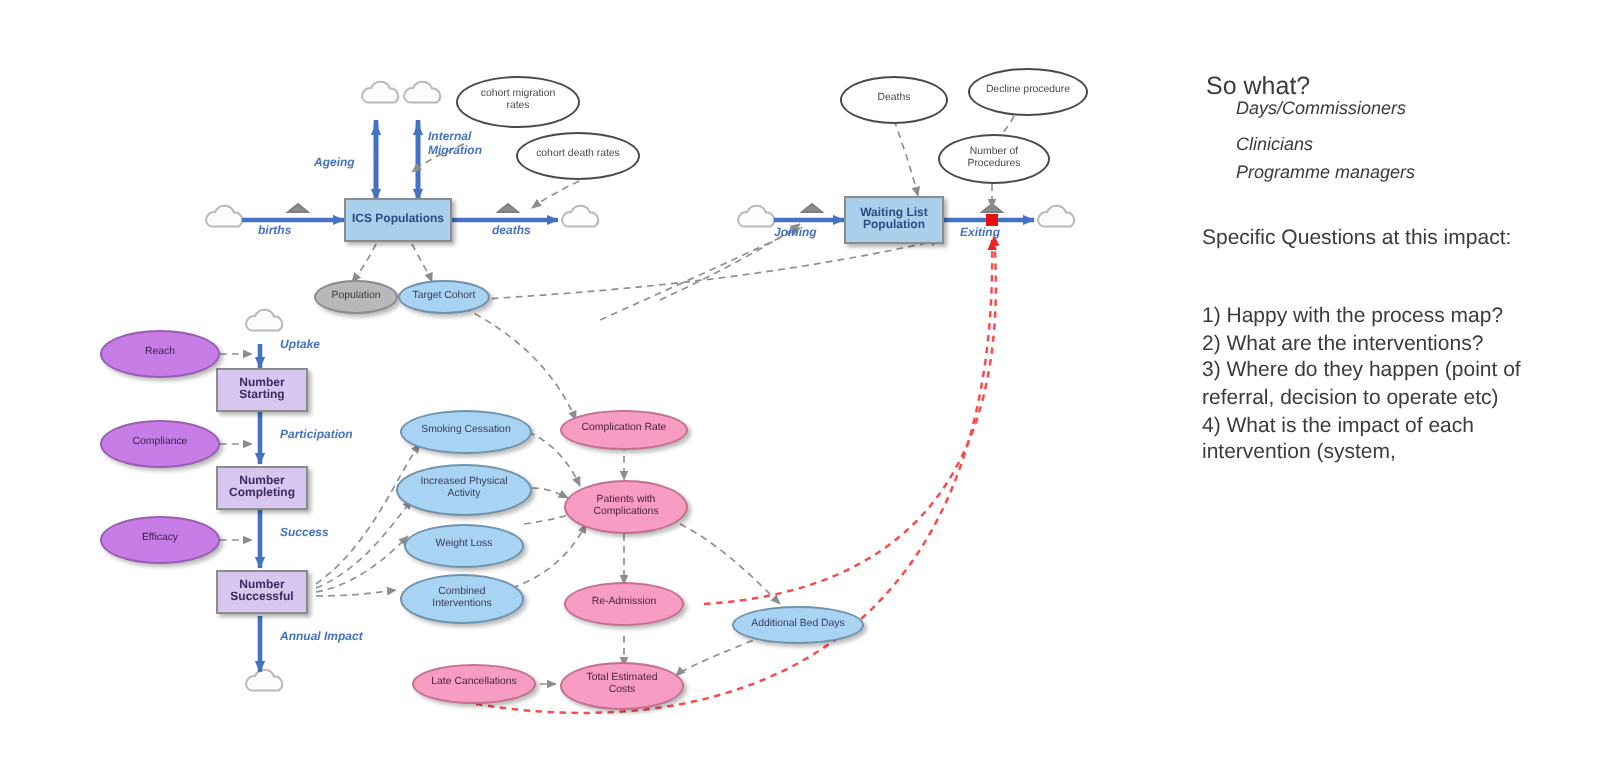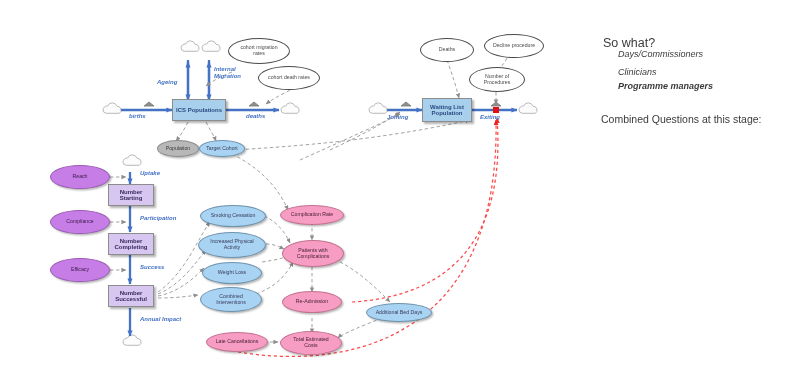--- a/index.html
+++ b/index.html
@@ -50,21 +50,21 @@
   .oval.hollow{background:#ffffff;border:1px solid #4a4a4a;box-shadow:none;color:#4a4a4a;}
 
   
   .flabel{position:absolute;font-size:6px;font-weight:bold;color:#4472c4;
           font-style:italic;white-space:nowrap;}
 
   
   .panel{position:absolute;left:598px;top:0;width:202px;height:383px;}
   .p-title{position:absolute;left:5px;top:24px;font-size:12.5px;color:#3b3b3b;margin-top:12px;}
   .p-sub{position:absolute;left:20px;font-size:9px;color:#3b3b3b;font-style:italic;}
-  .p-sub.a{top:49px;} .p-sub.b{top:67px;} .p-sub.c{top:81px;font-weight:bold;}
+  .p-sub.a{top:49px;} .p-sub.b{top:67px;} .p-sub.c{top:81px;}
   .p-q-head{position:absolute;left:3px;top:113px;width:165px;font-size:10.5px;
             color:#3b3b3b;line-height:1.30;}
   .p-q-body{position:absolute;left:3px;top:152px;width:178px;font-size:10.5px;
             color:#3b3b3b;line-height:1.30;white-space:pre-line;}
 </style>
 </head>
 <body>
 
 <div id="root">
 
@@ -313,16 +313,20 @@
     </div>
   </div>
 
   <div class="panel">
     <div class="p-title">So what?</div>
 
     <div class="p-sub a">Days/Commissioners</div>
     <div class="p-sub b">Clinicians</div>
     <div class="p-sub c">Programme managers</div>
 
-    <div class="p-q-head">Combined Questions at this stage:</div>
+    <div class="p-q-head">Specific Questions at this impact:</div>
+    <div class="p-q-body">1) Happy with the process map?
+2) What are the interventions?
+3) Where do they happen (point of referral, decision to operate etc)
+4) What is the impact of each intervention (system,</div>
   </div>
 
 </div>
 
 </body></html>

